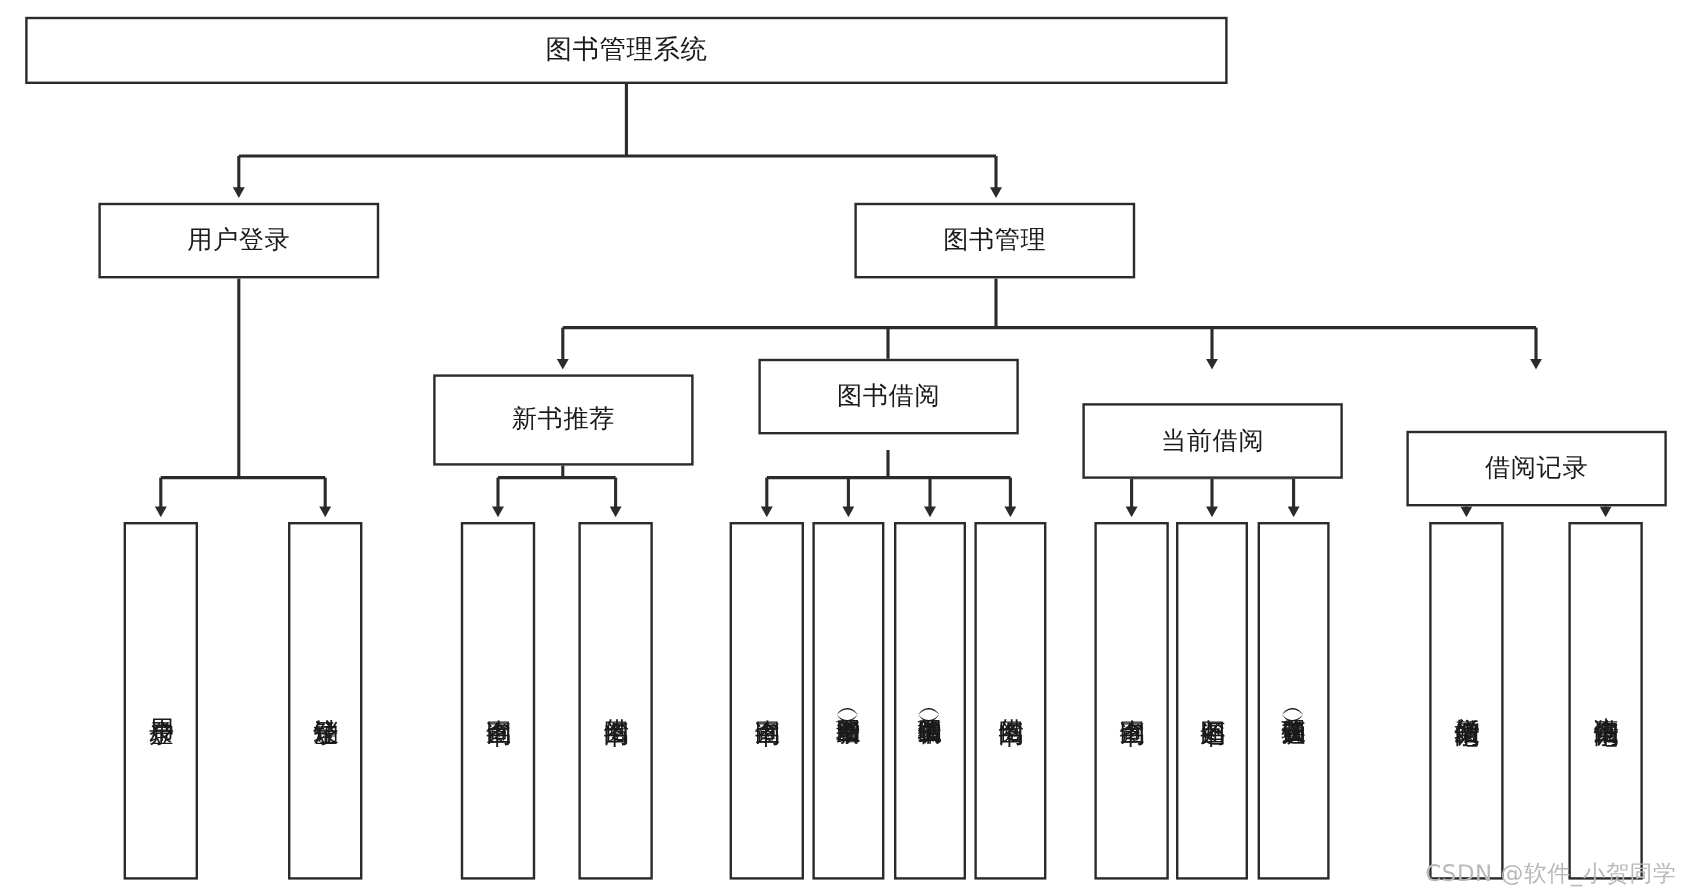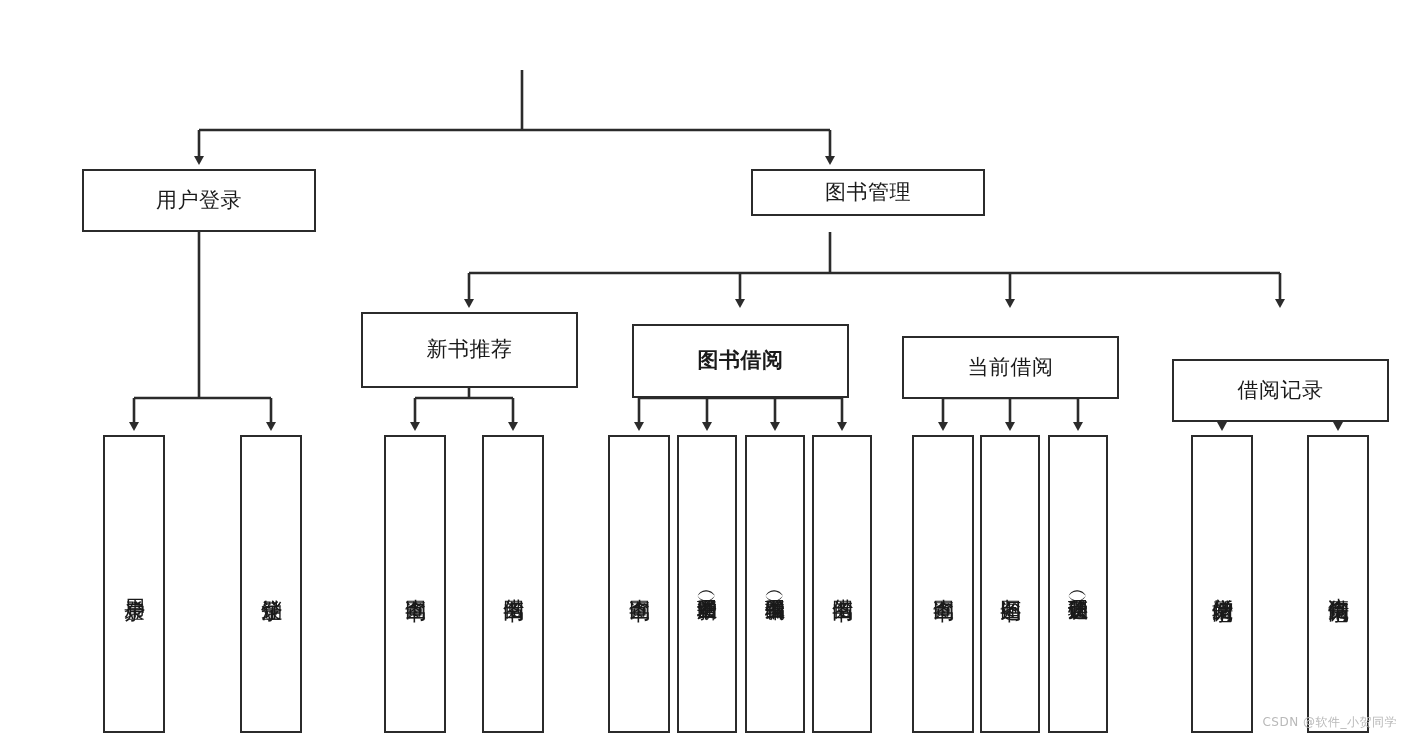--- a/index.html
+++ b/index.html
@@ -54,22 +54,22 @@
   }
   .node-box.root .node-label { font-size: 22px; }
   .node-box.vertical.tight .node-label {
     font-size: 20px;
     line-height: 1.24;
     letter-spacing: 0px;
   }
   #watermark {
     position: absolute;
     right: 8px;
-    bottom: 16px;
-    font-size: 12px;
+    bottom: 6px;
+    font-size: 19px;
     color: #b9b9b9;
     white-space: nowrap;
     letter-spacing: 0.5px;
     pointer-events: none;
   }
 </style>
 </head>
 <body>
 
 <div id="diagram-root">
@@ -118,32 +118,35 @@
       <path d="M 1010 398 L 1010 423" marker-end="url(#arrowhead)"></path>
       <path d="M 1078 398 L 1078 423" marker-end="url(#arrowhead)"></path>
 
       <path d="M 1280 375 L 1280 398"></path>
       <path d="M 1222 398 L 1338 398"></path>
       <path d="M 1222 398 L 1222 423" marker-end="url(#arrowhead)"></path>
       <path d="M 1338 398 L 1338 423" marker-end="url(#arrowhead)"></path>
     </g>
   </svg>
 
+  <div class="node-box root" style="left:21px; top:14px; width:1002px; height:56px;">
+    <span class="node-label">图书管理系统</span>
+  </div>
 
   <div class="node-box" style="left:82px; top:169px; width:234px; height:63px;">
     <span class="node-label">用户登录</span>
   </div>
-  <div class="node-box" style="left:712px; top:169px; width:234px; height:47px;margin-left:39px;">
+  <div class="node-box" style="left:712px; top:169px; width:234px; height:63px;">
     <span class="node-label">图书管理</span>
   </div>
 
   <div class="node-box" style="left:361px; top:312px; width:217px; height:76px;">
     <span class="node-label">新书推荐</span>
   </div>
-  <div class="node-box" style="left:632px; top:324px; width:217px; height:74px;font-weight:bold;">
+  <div class="node-box" style="left:632px; top:299px; width:217px; height:63px;">
     <span class="node-label">图书借阅</span>
   </div>
   <div class="node-box" style="left:902px; top:312px; width:217px; height:63px;margin-top:24px;">
     <span class="node-label">当前借阅</span>
   </div>
   <div class="node-box" style="left:1172px; top:312px; width:217px; height:63px;margin-top:47px;">
     <span class="node-label">借阅记录</span>
   </div>
 
   <div class="node-box vertical" style="left:103px; top:435px; width:62px; height:298px;">

